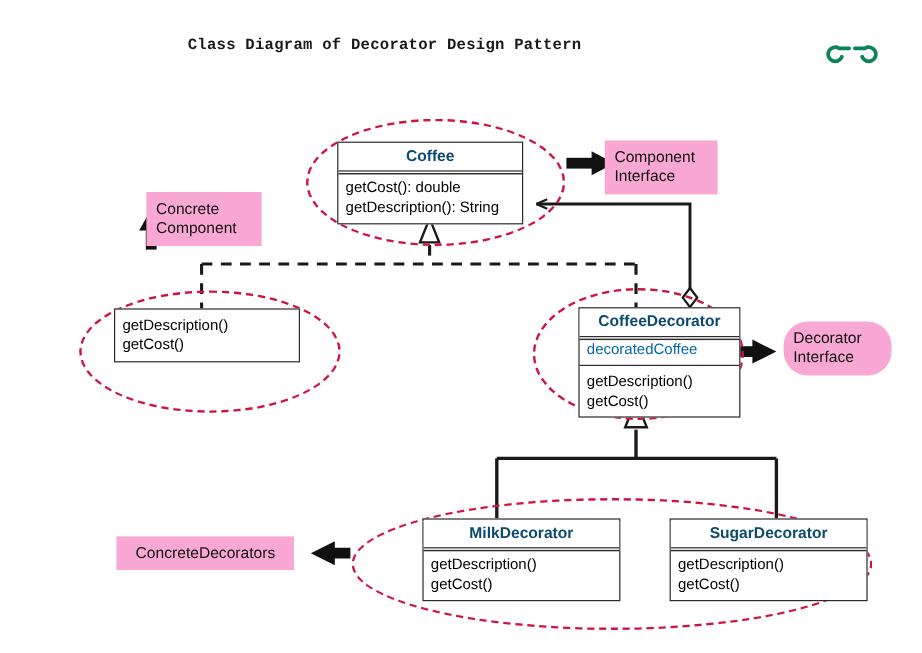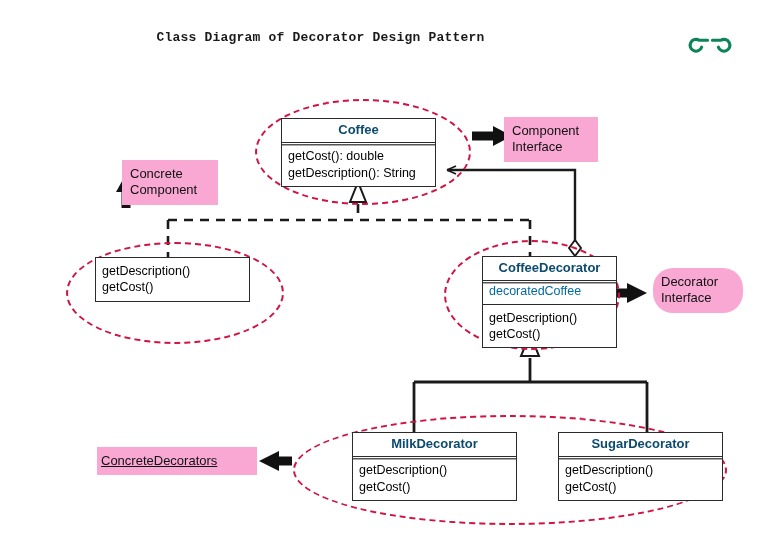--- a/index.html
+++ b/index.html
@@ -217,15 +217,15 @@
 
   <div class="annot" style="left:504px; top:117px; width:94px;">Component
 Interface</div>
 
   <div class="annot" style="left:78px; top:160px; width:96px;margin-left:44px;">Concrete
 Component</div>
 
   <div class="annot" style="left:653px; top:268px; width:90px;border-radius:20px;">Decorator
 Interface</div>
 
-  <div class="annot" style="left:97px; top:447px; width:160px; padding:6px 4px;text-decoration:underline;">ConcreteDecorators</div>
+  <div class="annot" style="left:97px; top:447px; width:148px; padding:6px 16px;">ConcreteDecorators</div>
 
 </div>
 
 </body></html>

